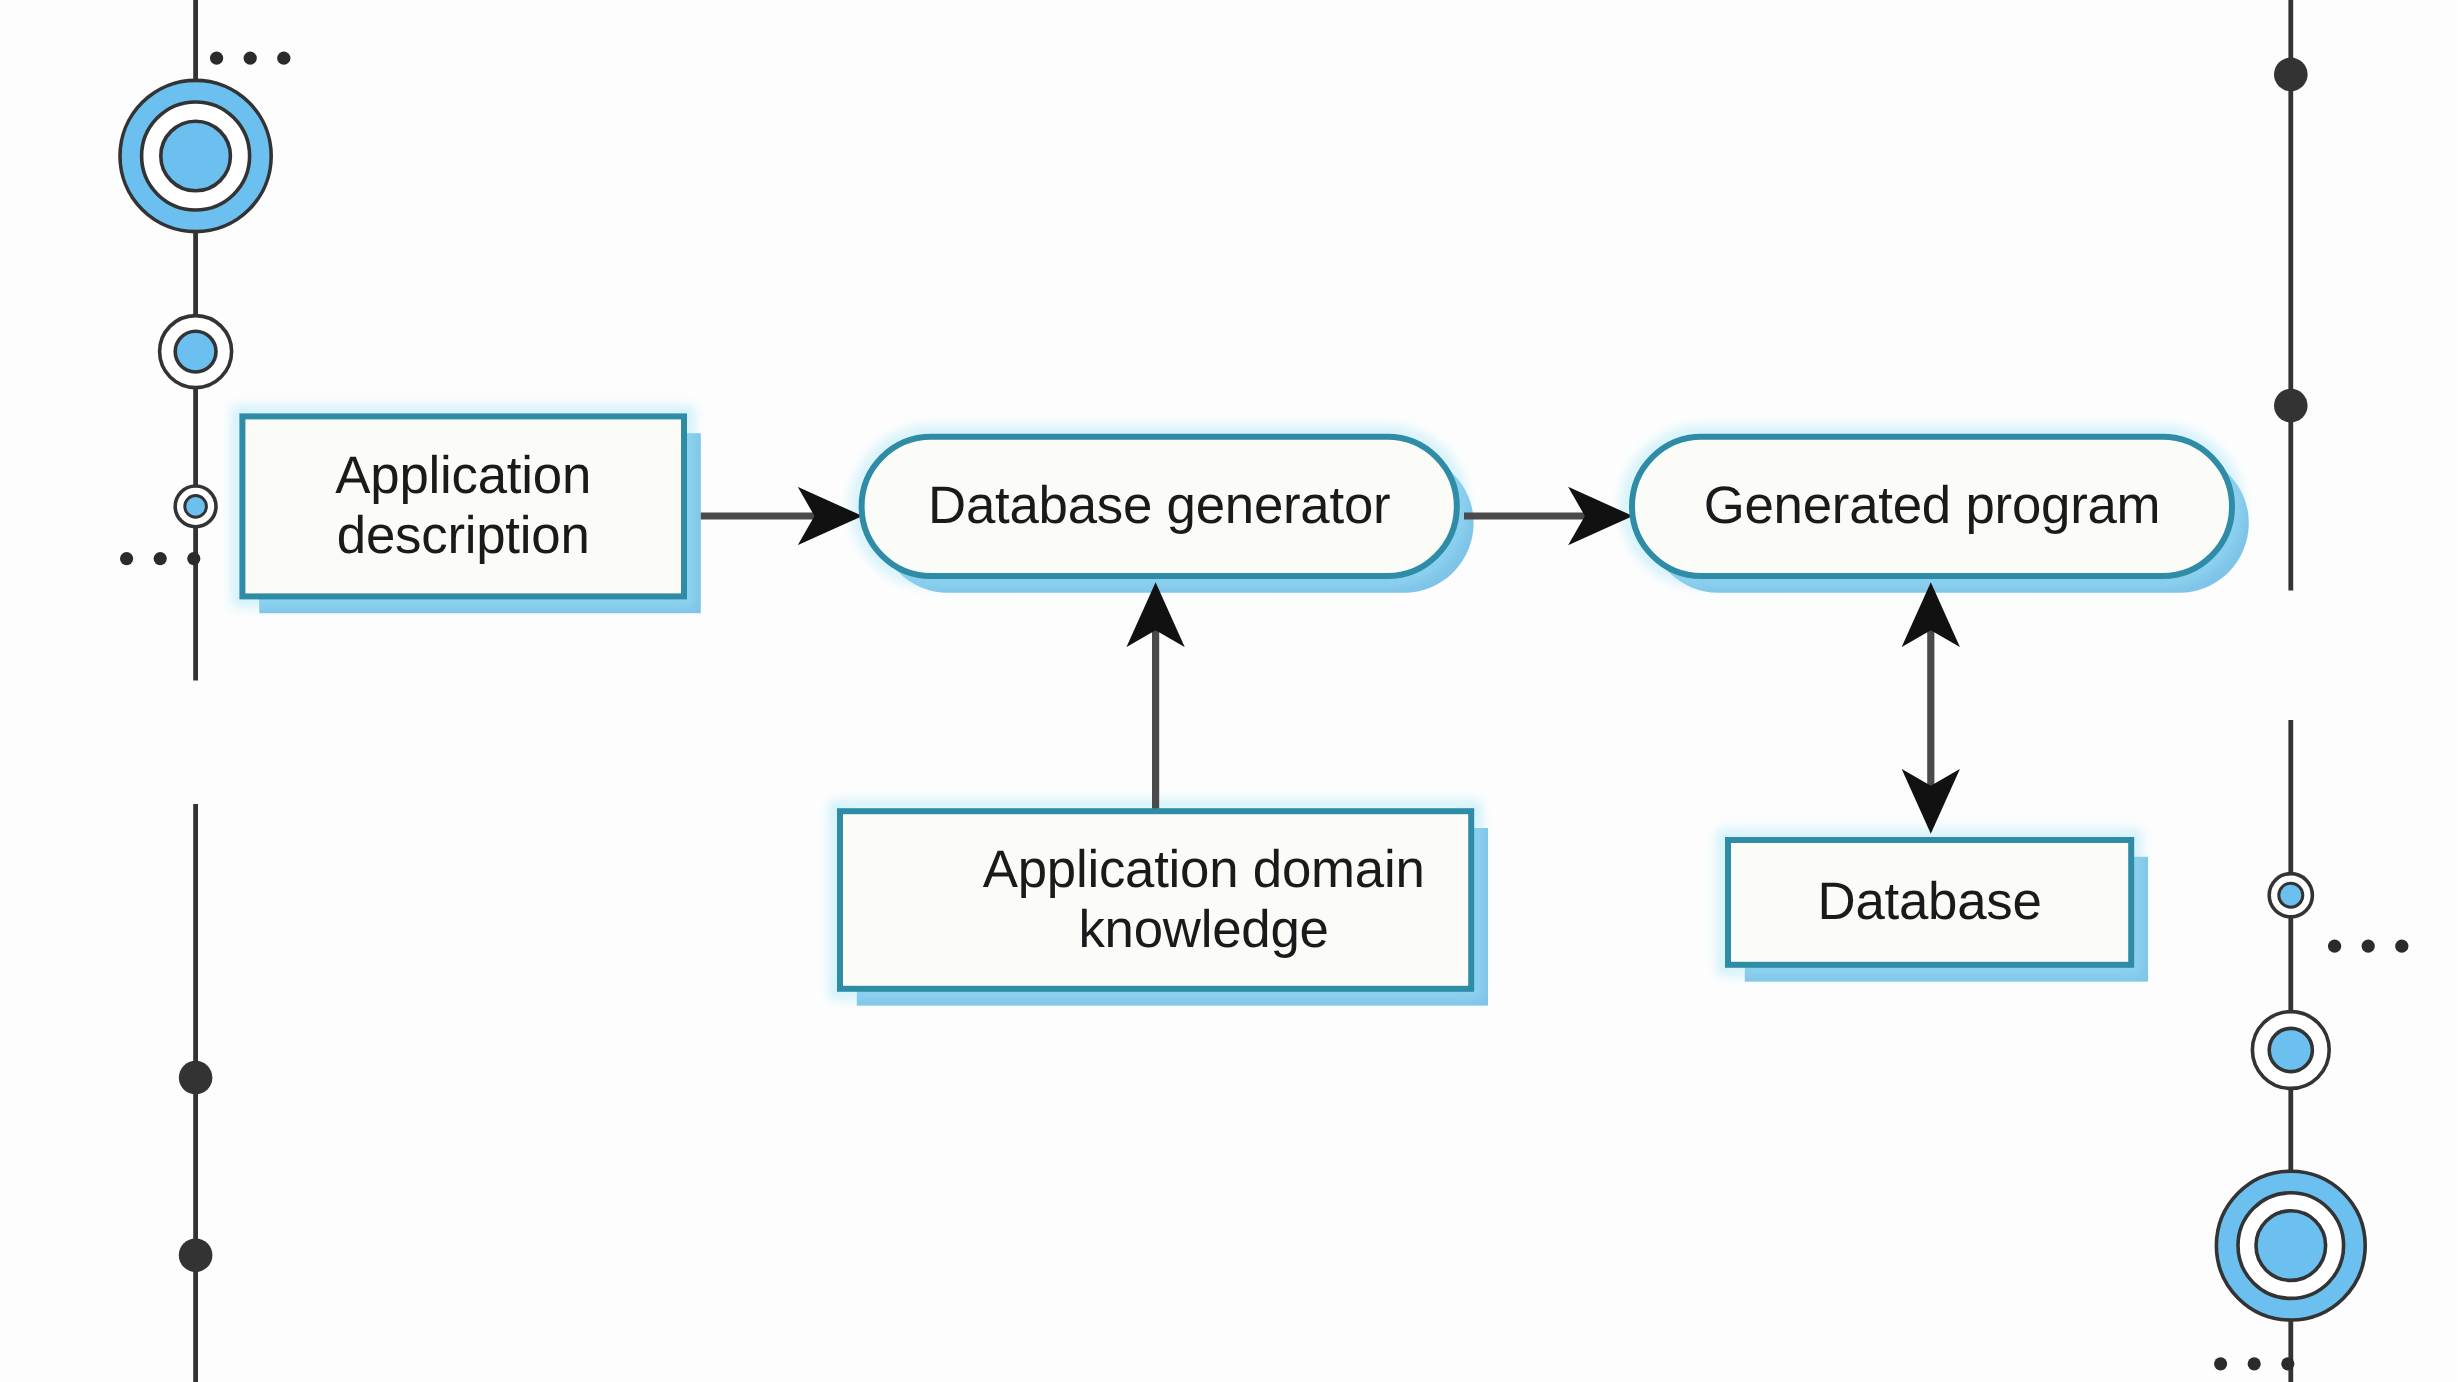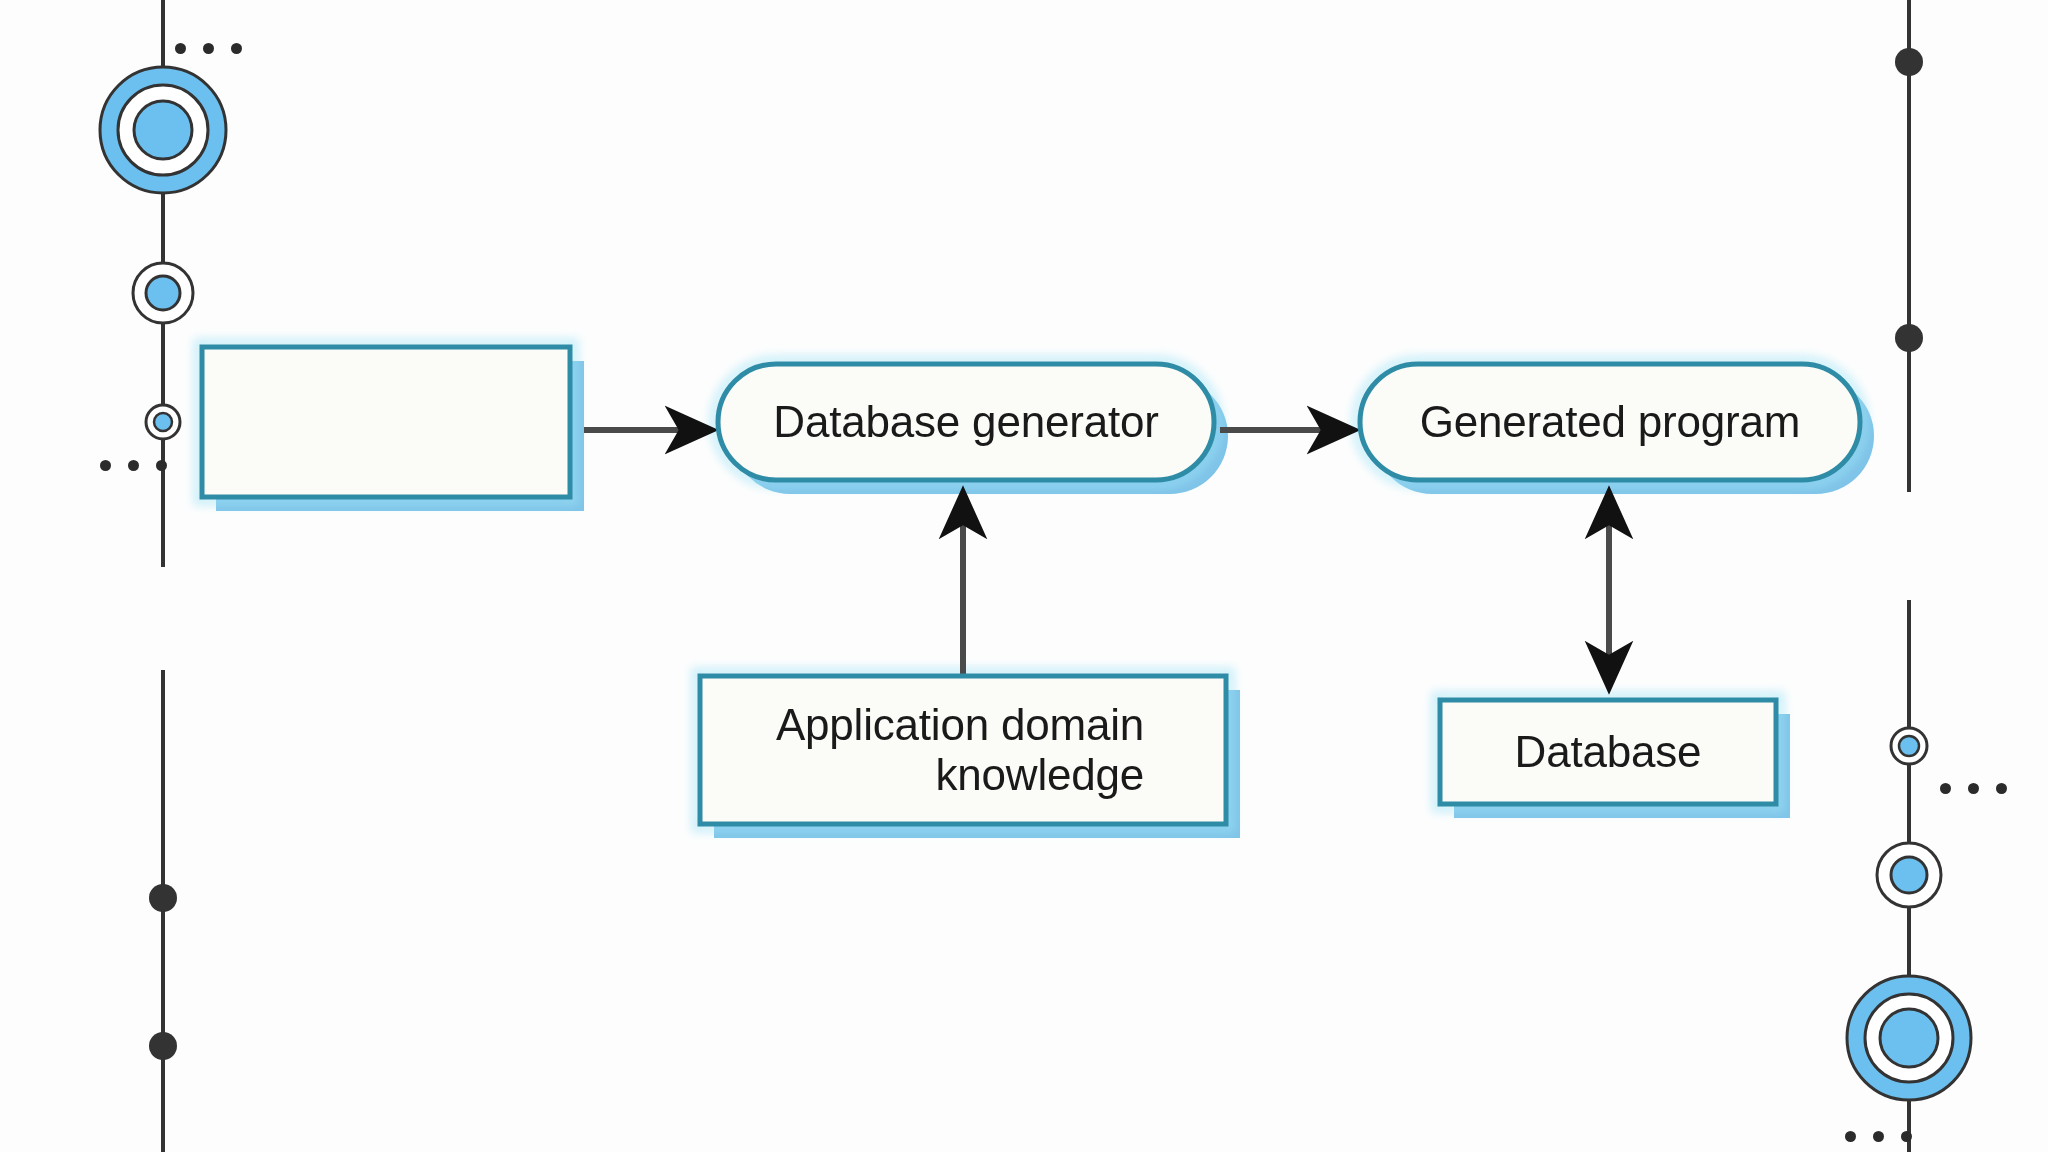--- a/index.html
+++ b/index.html
@@ -145,26 +145,28 @@
       <rect x="718" y="364" width="496" height="116" rx="58" ry="58" fill="#fbfbf7" stroke="#2f8ca6" stroke-width="5"></rect>
 
       <rect x="1360" y="364" width="500" height="116" rx="58" ry="58" fill="#fbfbf7" stroke="#2f8ca6" stroke-width="5"></rect>
 
       <rect x="700" y="676" width="526" height="148" fill="#fbfbf7" stroke="#2f8ca6" stroke-width="5"></rect>
 
       <rect x="1440" y="700" width="336" height="104" fill="#fbfbf7" stroke="#2f8ca6" stroke-width="5"></rect>
     </g>
   </svg>
 
+  <div class="node-label" style="left:202px; top:347px; width:368px; height:150px;">Application
+description</div>
 
   <div class="node-label" style="left:718px; top:364px; width:496px; height:116px;">Database generator</div>
 
   <div class="node-label" style="left:1360px; top:364px; width:500px; height:116px;">Generated program</div>
 
-  <div class="node-label" style="left:697px; top:676px; width:526px; height:148px;text-align:right;">Application domain
+  <div class="node-label" style="left:740px; top:676px; width:526px; height:148px;">Application domain
 knowledge</div>
 
   <div class="node-label" style="left:1440px; top:700px; width:336px; height:104px;text-align:center;">Database</div>
 
   <div class="ellipsis-dots" style="left:175px; top:43px;">
     <i></i>
       <i></i>
       <i></i>
   </div>
   <div class="ellipsis-dots" style="left:100px; top:460px;">

